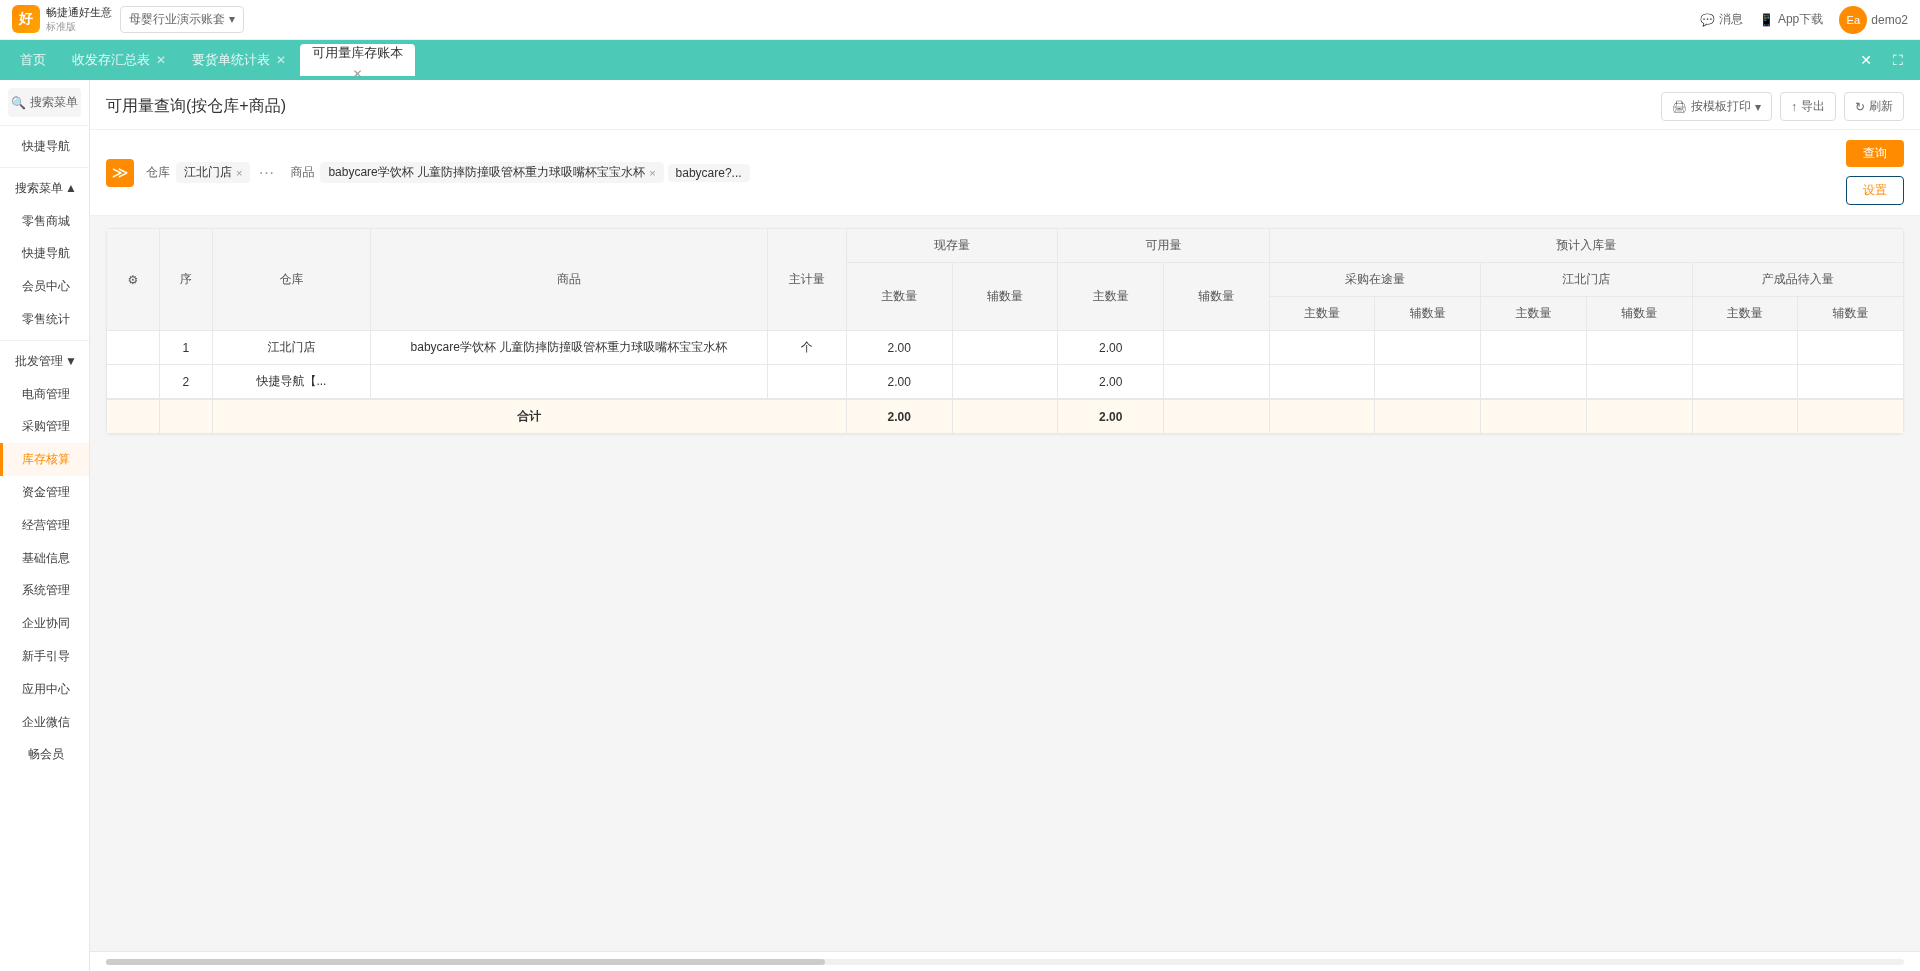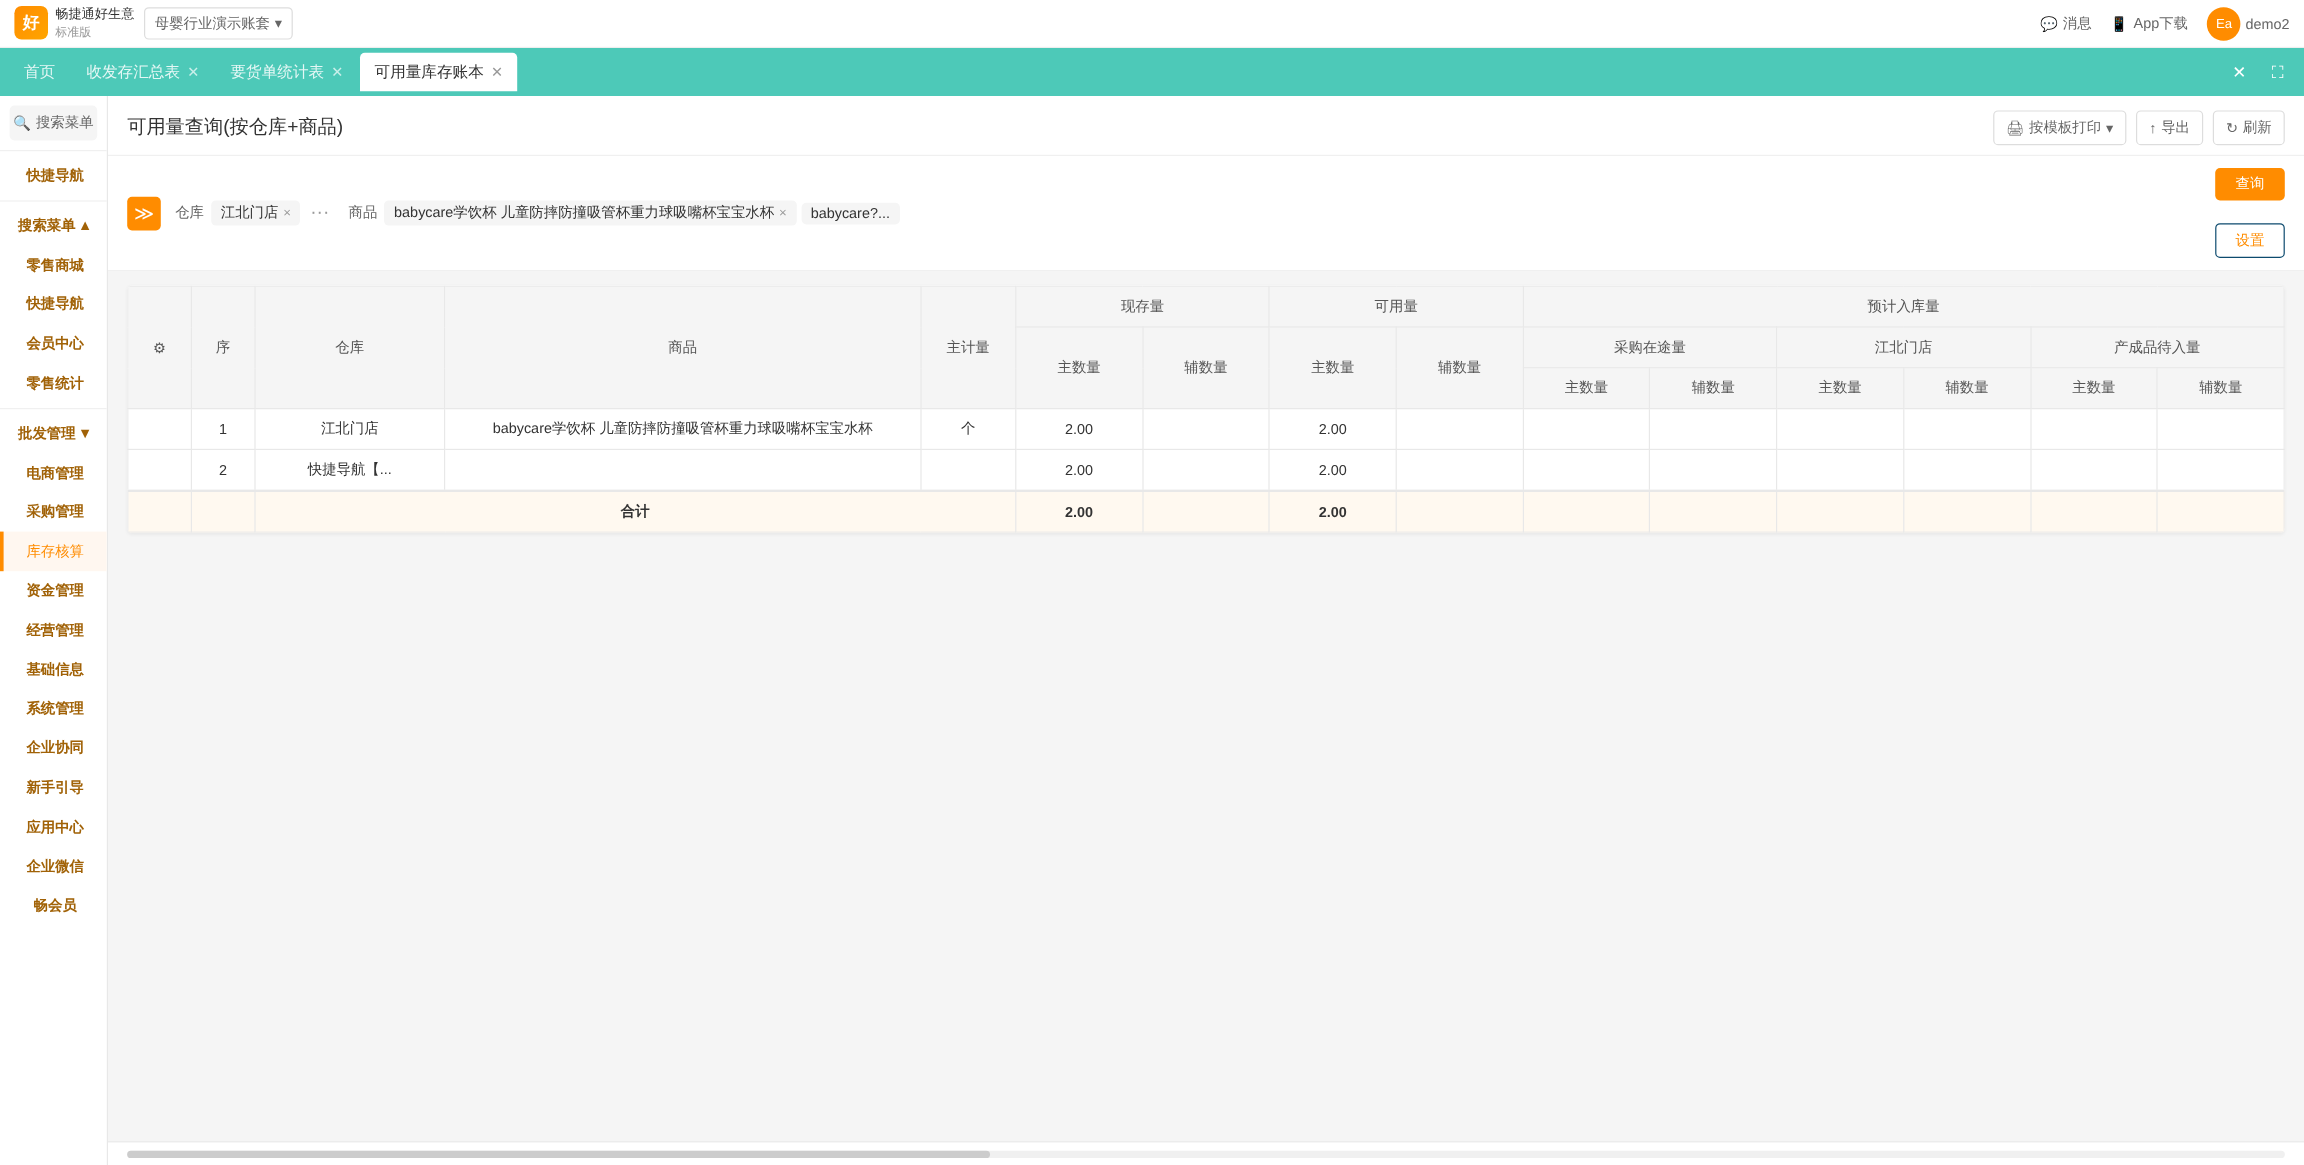--- a/index.html
+++ b/index.html
@@ -102,20 +102,21 @@
       border-radius: 4px 4px 0 0;
       cursor: pointer;
       font-size: 13px;
       color: rgba(255,255,255,0.85);
       white-space: nowrap;
     }
     .tab.active {
       background: #fff;
       color: #333;
       font-weight: 500;
+      flex-direction: column;
     }
     .tab-close {
       font-size: 12px;
       color: rgba(255,255,255,0.7);
       line-height: 1;
     }
     .tab.active .tab-close {
       color: #999;
     }
     .tab-bar-right {
@@ -169,25 +170,24 @@
       justify-content: center;
       gap: 4px;
     }
     .sidebar-nav {
       padding: 4px 0;
     }
     .nav-item {
       padding: 8px 4px;
       text-align: center;
       cursor: pointer;
-      color: #a16207;
+      color: #404040;
       font-size: 12px;
       line-height: 1.4;
       border-left: 3px solid transparent;
-      font-weight: bold;
     }
     .nav-item.active {
       background: #fff7f0;
       color: #ff8c00;
       border-left-color: #ff8c00;
       font-weight: 500;
     }
     .nav-item-with-arrow {
       display: flex;
       align-items: center;
@@ -295,21 +295,21 @@
     .filter-more {
       color: #999;
       cursor: pointer;
       font-size: 16px;
       padding: 0 4px;
     }
     .filter-right-btns {
       margin-left: auto;
       display: flex;
       flex-direction: column;
-      gap: 19px;
+      gap: 9px;
     }
     .query-btn {
       padding: 5px 16px;
       background: #ff8c00;
       color: white;
       border: none;
       border-radius: 4px;
       cursor: pointer;
       font-size: 12px;
     }

